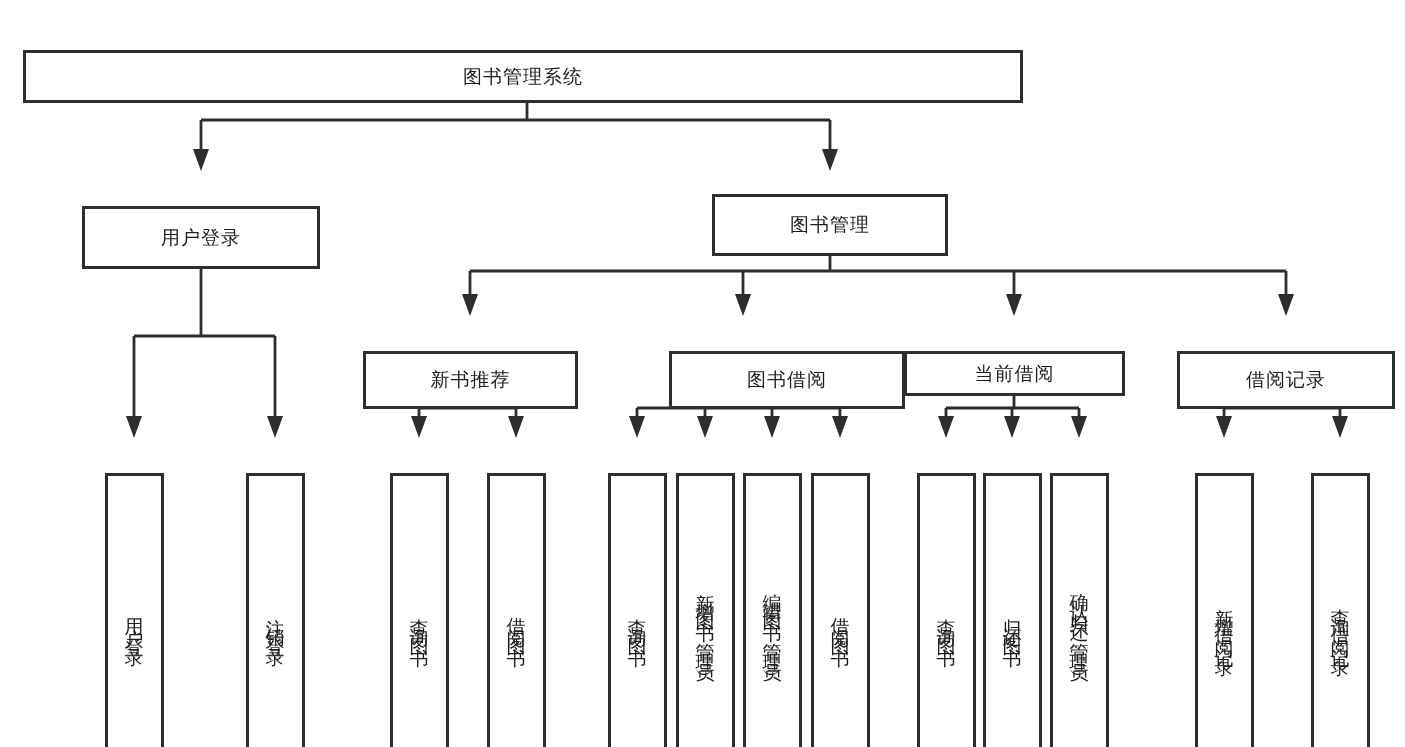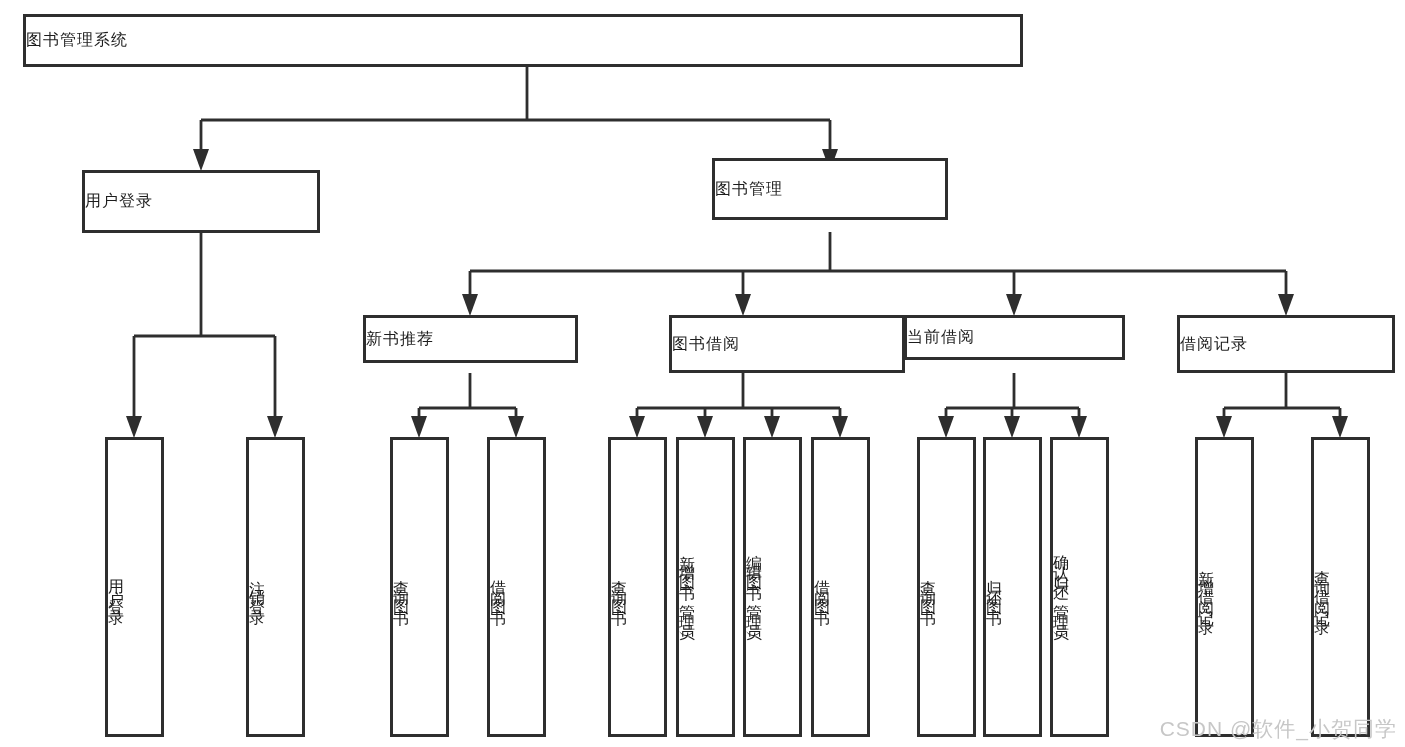--- a/index.html
+++ b/index.html
@@ -20,24 +20,25 @@
     left: 0; top: 0;
     width: 1405px; height: 747px;
   }
 
   .node {
     position: absolute;
     background: #ffffff;
     border: 3px solid #2e2e2e;
     display: flex;
     align-items: center;
-    justify-content: flex-start;
-    font-size: 16px;
+    justify-content: center;
+    font-size: 19px;
     letter-spacing: 1px;
     z-index: 2;
+    margin-top: 36px;
   }
 
   .node.leaf {
     top: 437px;
     height: 300px;
     width: 59px;
   }
 
   .node.leaf .vtext {
     writing-mode: vertical-lr;
@@ -129,21 +130,21 @@
     <span>图书管理系统</span>
   </div>
 
   <div class="node" style="left:82px; top:170px; width:238px; height:63px;">
     <span>用户登录</span>
   </div>
   <div class="node" style="left:712px; top:158px; width:236px; height:62px;">
     <span>图书管理</span>
   </div>
 
-  <div class="node" style="left:363px; top:315px; width:215px; height:48px;">
+  <div class="node" style="left:363px; top:315px; width:215px; height:58px;">
     <span>新书推荐</span>
   </div>
   <div class="node" style="left:669px; top:315px; width:236px; height:58px;">
     <span>图书借阅</span>
   </div>
   <div class="node" style="left:904px; top:315px; width:221px; height:45px;">
     <span>当前借阅</span>
   </div>
   <div class="node" style="left:1177px; top:315px; width:218px; height:58px;">
     <span>借阅记录</span>
@@ -186,15 +187,14 @@
     <span class="vtext">确认归还（管理员）</span>
   </div>
 
   <div class="node leaf" style="left:1195px;">
     <span class="vtext">新增借阅记录</span>
   </div>
   <div class="node leaf" style="left:1311px;">
     <span class="vtext">查询借阅记录</span>
   </div>
 
-  <div class="watermark">CSDN @软件_小贺同学</div>
 
 </div>
 
 </body></html>

